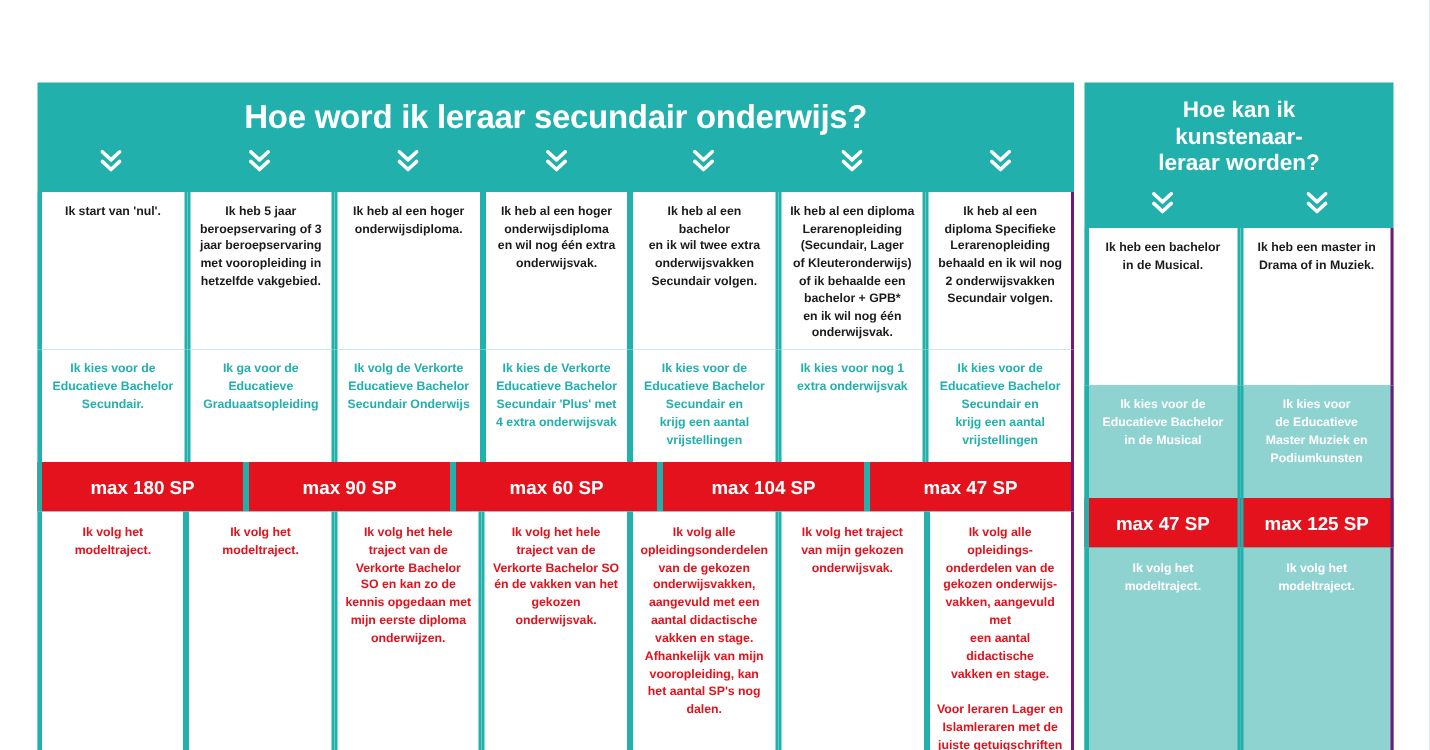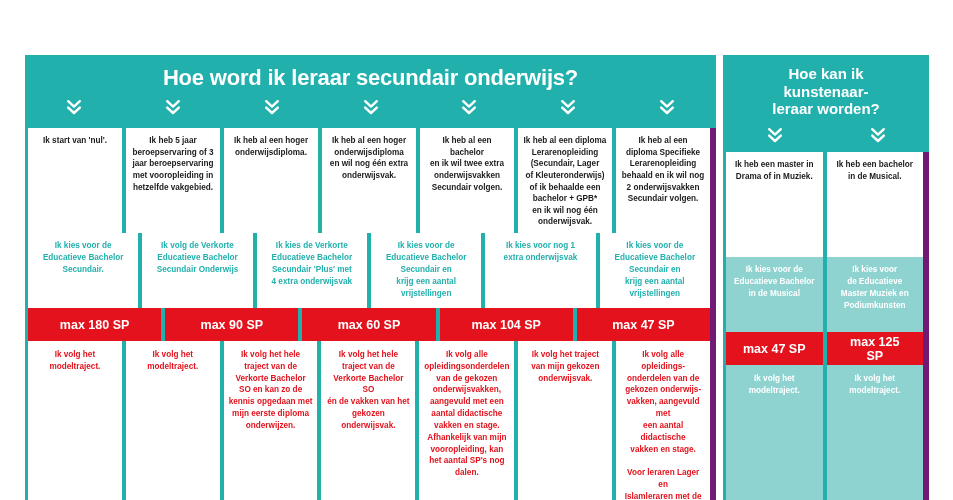--- a/index.html
+++ b/index.html
@@ -84,21 +84,21 @@
     flex: 1 1 0;
     box-sizing: border-box;
     display: flex;
     justify-content: center;
     text-align: center;
     padding: 7px 5px 4px 5px;
     border-left: 2px solid #22b0ad;
     border-right: 2px solid #22b0ad;
   }
   .row .cell:first-child { border-left: 3px solid #22b0ad; }
-  .row .cell:last-child  { border-right: 6px solid #701a75; }
+  .row .cell:last-child  { border-right: 2px solid #701a75; }
 
   
   .row-condition { height: 105px; }
   .row-condition .cell {
     background: #ffffff;
     color: #1b1b1b;
     font-size: 8.2px;
     font-weight: bold;
     line-height: 1.42;
     align-items: flex-start;
@@ -252,20 +252,25 @@
 behaald en ik wil nog
 2 onderwijsvakken
 Secundair volgen.</span>
         </div>
       </div>
     <div class="row row-choice" id="left-choices">
         <div class="cell">
           <span class="cell-text">Ik kies voor de
 Educatieve Bachelor
 Secundair.</span>
+        </div>
+        <div class="cell">
+          <span class="cell-text">Ik ga voor de
+Educatieve
+Graduaatsopleiding</span>
         </div>
         <div class="cell">
           <span class="cell-text">Ik volg de Verkorte
 Educatieve Bachelor
 Secundair Onderwijs</span>
         </div>
         <div class="cell">
           <span class="cell-text">Ik kies de Verkorte
 Educatieve Bachelor
 Secundair 'Plus' met
@@ -399,26 +404,26 @@
         <div class="arrow-cell">
           <svg class="chev" viewBox="0 0 14 16" aria-hidden="true">
             <path d="M1.2 1.2 L7 6.6 L12.8 1.2" fill="none" stroke="#ffffff" stroke-width="2.4" stroke-linecap="round" stroke-linejoin="round"></path>
             <path d="M1.2 7.6 L7 13.0 L12.8 7.6" fill="none" stroke="#ffffff" stroke-width="2.4" stroke-linecap="round" stroke-linejoin="round"></path>
           </svg>
         </div>
       </div>
 
     <div class="row row-condition" id="right-conditions">
         <div class="cell">
+          <span class="cell-text">Ik heb een bachelor
+in de Musical.</span>
+        </div>
+        <div class="cell">
           <span class="cell-text">Ik heb een master in
 Drama of in Muziek.</span>
-        </div>
-        <div class="cell">
-          <span class="cell-text">Ik heb een bachelor
-in de Musical.</span>
         </div>
       </div>
     <div class="row row-choice" id="right-choices">
         <div class="cell">
           <span class="cell-text">Ik kies voor de
 Educatieve Bachelor
 in de Musical</span>
         </div>
         <div class="cell">
           <span class="cell-text">Ik kies voor

